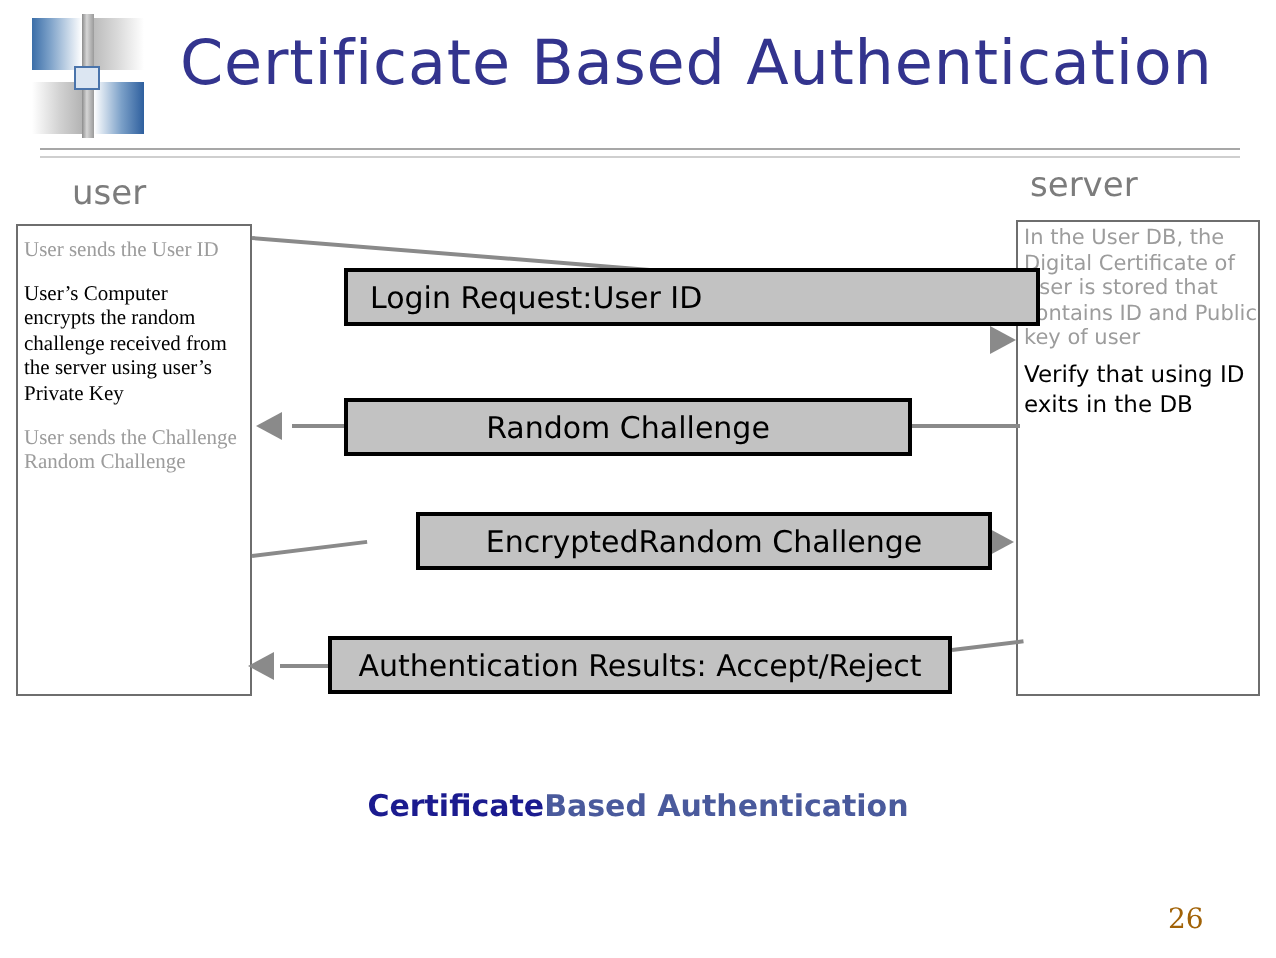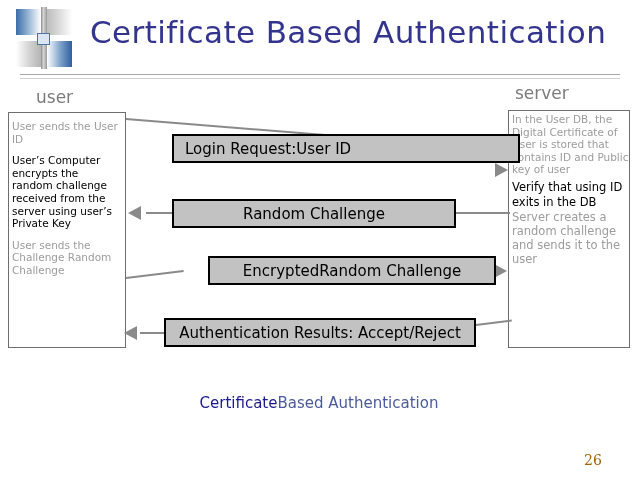--- a/index.html
+++ b/index.html
@@ -167,21 +167,21 @@
   .arrow-left  { border-right: 13px solid #8a8a8a; }
 
   
   .caption {
     position: absolute;
     left: 0;
     top: 394px;
     width: 638px;
     text-align: center;
     font-size: 15px;
-    font-weight: normal;
+    font-weight: bold;
     white-space: nowrap;
   }
   .caption .c1 { color: #1b1b8f; }
   .caption .c2 { color: #4a5a9c; }
 
   
   .page-num {
     position: absolute;
     left: 584px;
     top: 452px;
@@ -206,34 +206,33 @@
 
   <div class="title">Certificate Based Authentication</div>
 
   <div class="rule-a"></div>
   <div class="rule-b"></div>
 
   <div class="actor-label actor-user">user</div>
   <div class="actor-label actor-server">server</div>
 
   <div class="panel panel-user"></div>
-  <div class="panel-inner" style="left:12px; top:120px; width:110px;">
+  <div class="panel-inner" style="left:12px; top:120px; width:110px;font-family:Liberation Serif, serif;">
     <p class="ptext gray">User sends the User ID</p>
     <div class="gap"></div>
     <p class="ptext black">User’s Computer encrypts the random challenge received from the server using user’s Private Key</p>
     <div class="gap"></div>
     <p class="ptext gray">User sends the Challenge Random Challenge</p>
   </div>
 
   <div class="panel panel-server"></div>
   <div class="panel-inner" style="left:512px; top:113px; width:124px;">
     <p class="ptext gray">In the User DB, the Digital Certificate of User is stored that contains ID and Public key of user</p>
     <div class="gap-sm"></div>
     <p class="ptext black" style="font-size:11.5px; line-height:15px;">Verify that using ID exits in the DB</p>
-    <p class="ptext gray" style="font-size:11.5px; line-height:14px;">Server creates a random challenge and sends it to the user</p>
     <div class="gap-sm"></div>
   </div>
 
   <div class="ln" style="left:126px; top:118px; width:358px; transform: rotate(4.6deg);"></div>
   <div class="arrow arrow-right" style="left:495px; top:163px;"></div>
 
   <div class="ln" style="left:456px; top:212px; width:54px;"></div>
   <div class="ln" style="left:146px; top:212px; width:30px;"></div>
   <div class="arrow arrow-left" style="left:128px; top:206px;"></div>
 

